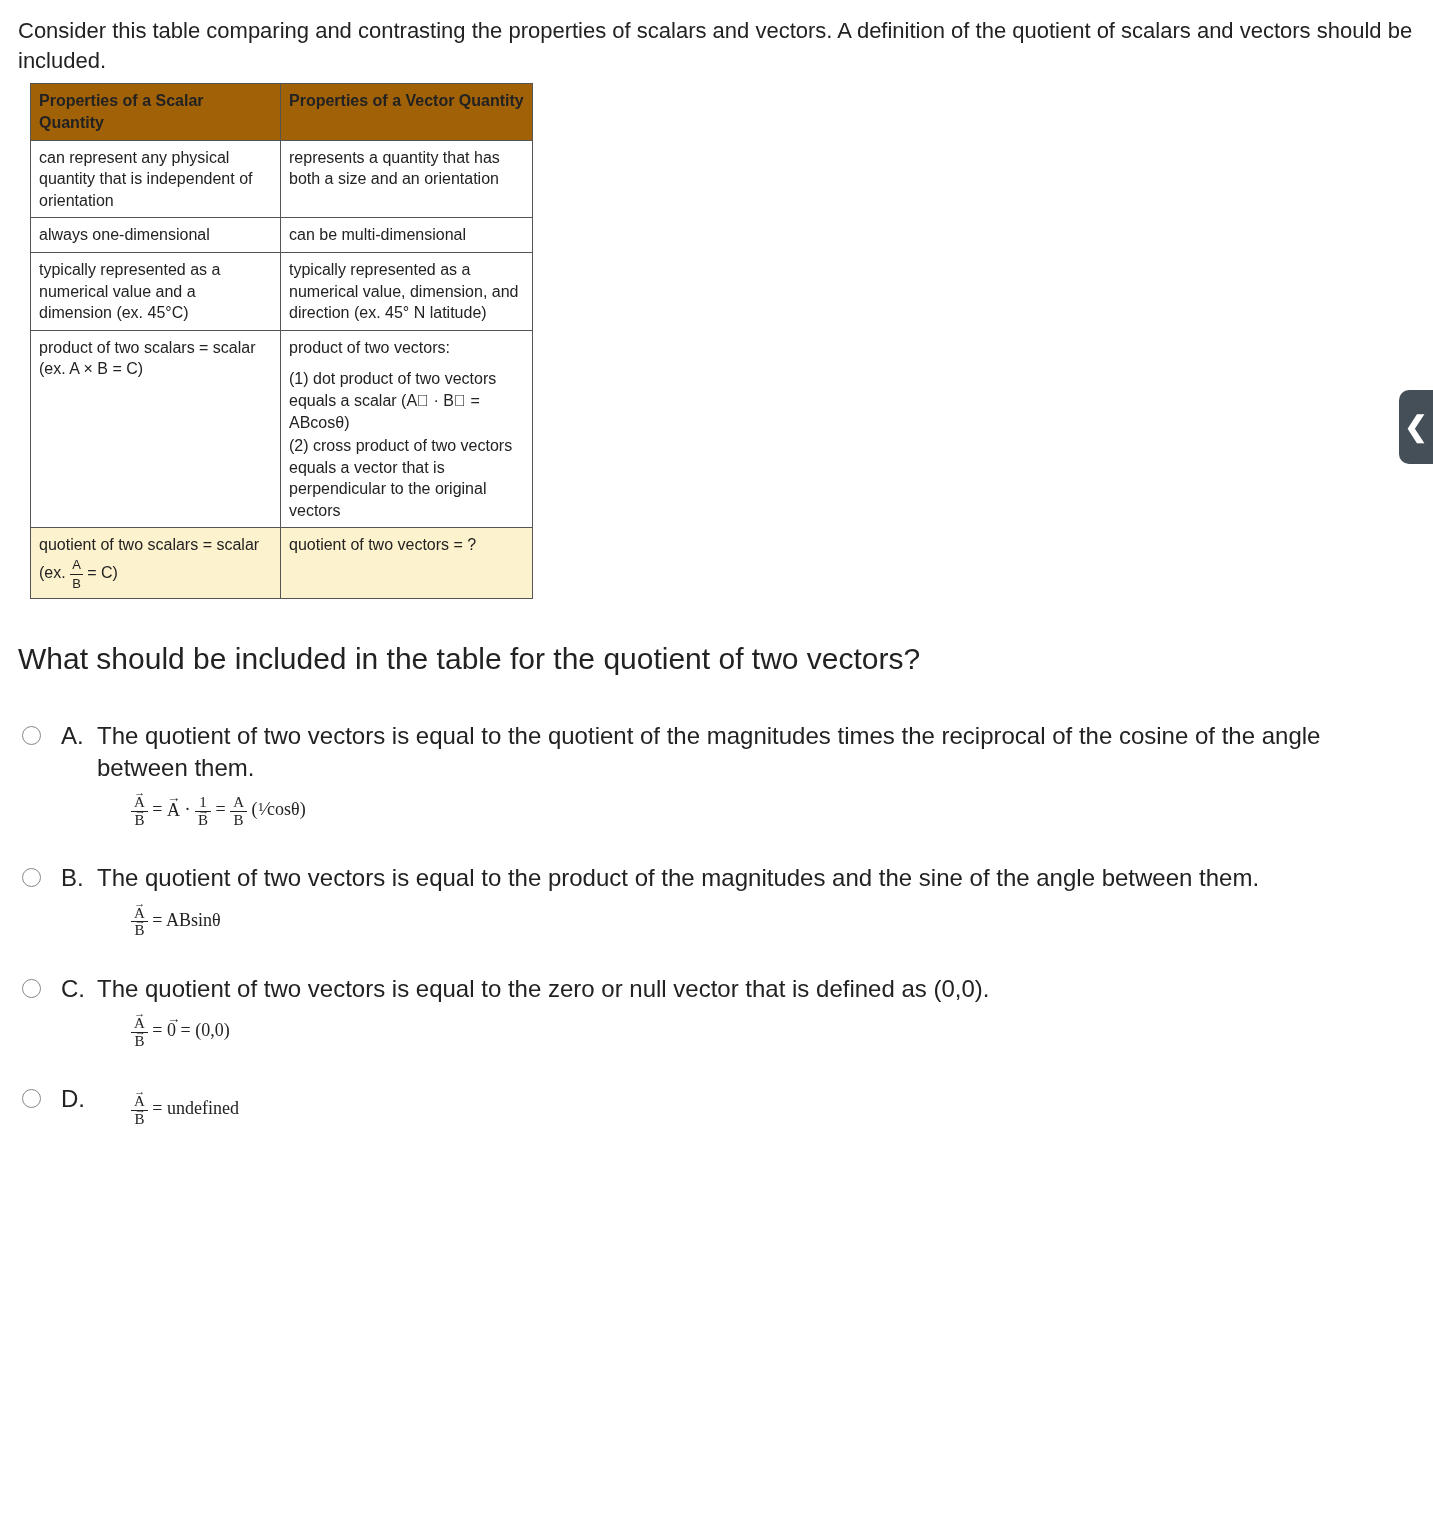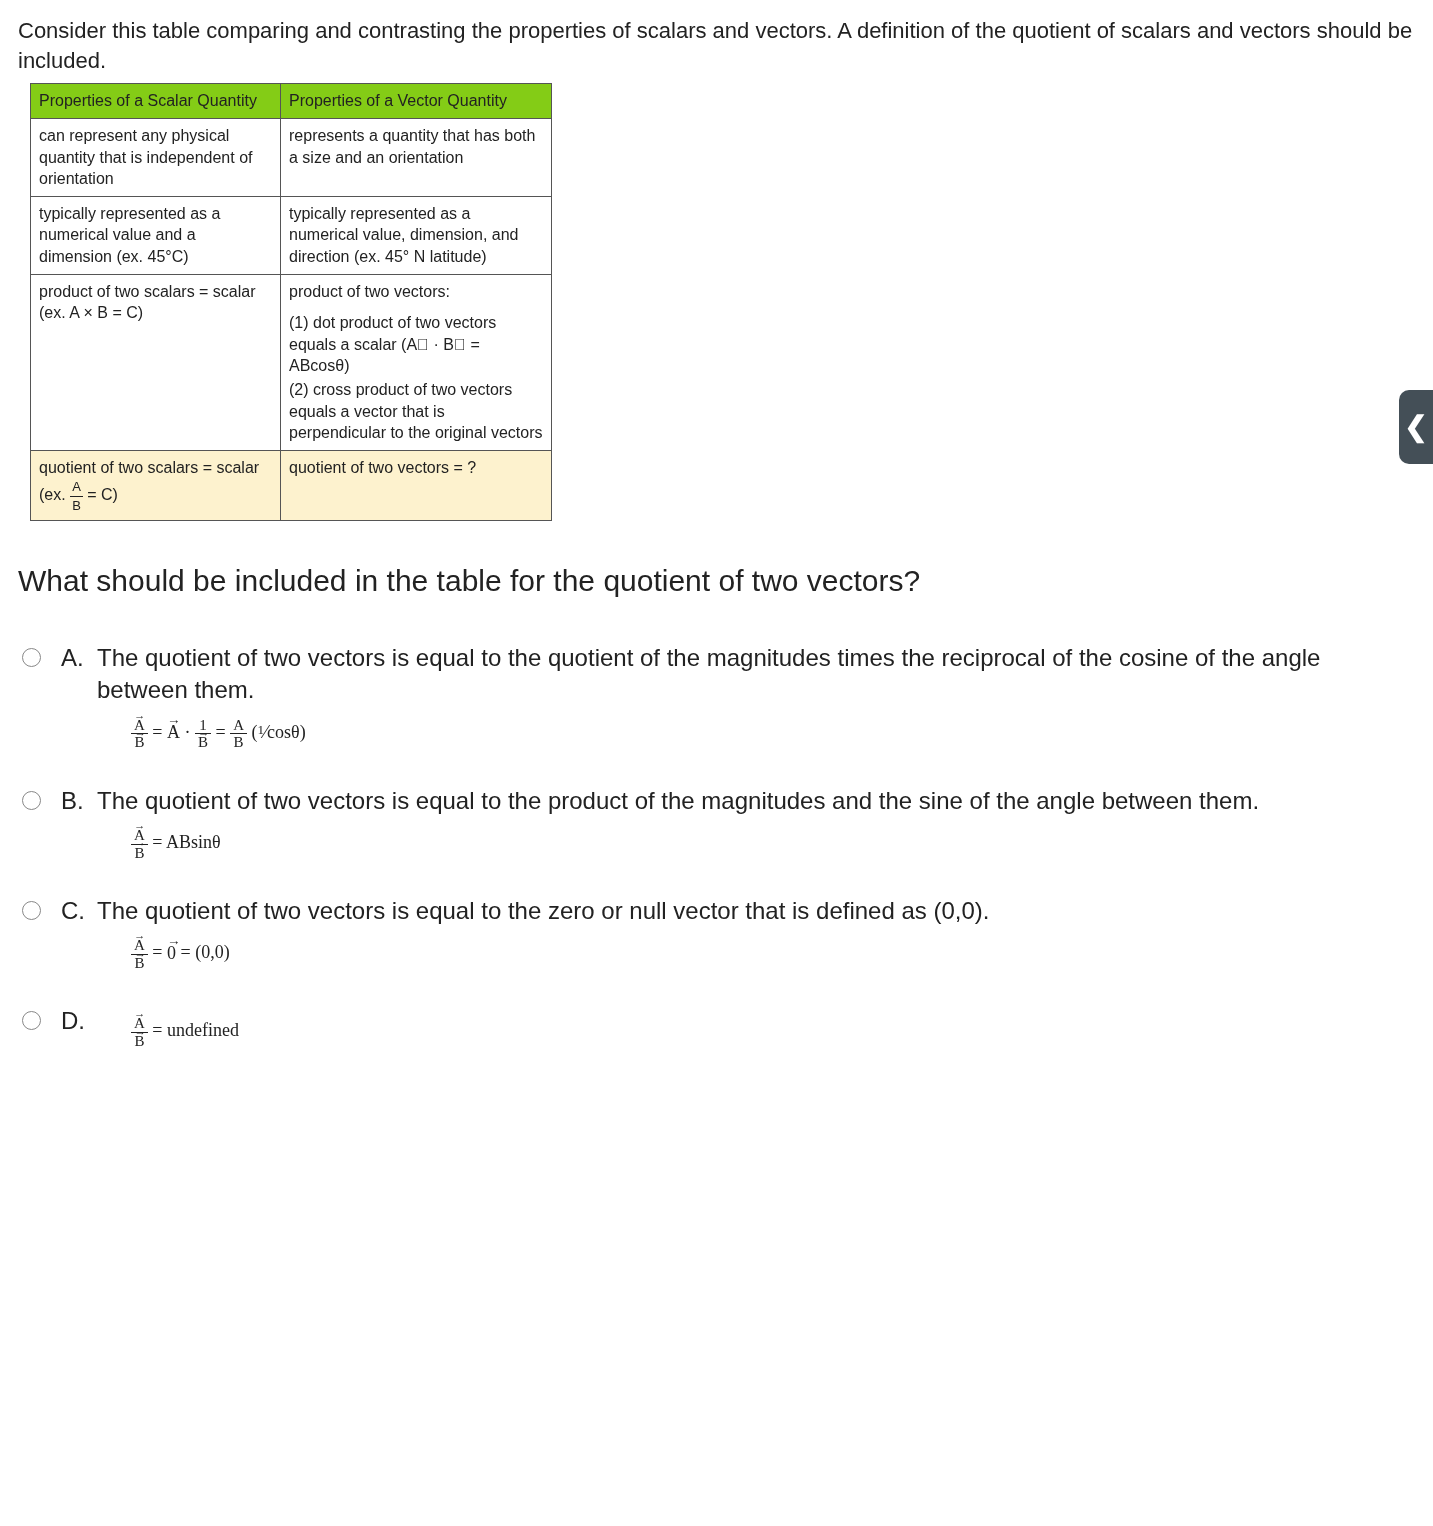--- a/index.html
+++ b/index.html
@@ -20,22 +20,22 @@
     margin: 8px 0 40px 12px;
     font-size: 16px;
   }
   th, td {
     border: 1px solid #555;
     padding: 6px 8px;
     text-align: left;
     vertical-align: top;
   }
   th {
-    background: #84cc16;
-    font-weight: normal;
+    background: #a16207;
+    font-weight: bold;
     margin-top: 28px;
   }
   .hl { background: #fdf2ce; border-radius: 6px; }
   .question { font-size: 30px; margin: 30px 0 40px 0; }
   .options { margin-left: 4px; }
   .option {
     display: flex;
     align-items: flex-start;
     margin-bottom: 34px;
   }
@@ -102,25 +102,29 @@
 </style>
 </head>
 <body>
 
 <div class="intro">Consider this table comparing and contrasting the properties of scalars and vectors. A definition of the quotient of scalars and vectors should be included.</div>
 
 <table>
   <tbody>
       <tr>
     <th style="width:250px">Properties of a Scalar Quantity</th>
-    <th style="width:271px">Properties of a Vector Quantity</th>
+    <th style="width:252px">Properties of a Vector Quantity</th>
   </tr>
   <tr>
     <td>can represent any physical quantity that is independent of orientation</td>
     <td>represents a quantity that has both a size and an orientation</td>
+  </tr>
+  <tr>
+    <td>always one-dimensional</td>
+    <td>can be multi-dimensional</td>
   </tr>
   <tr>
     <td>typically represented as a numerical value and a dimension (ex. 45°C)</td>
     <td>typically represented as a numerical value, dimension, and direction (ex. 45° N latitude)</td>
   </tr>
   <tr>
     <td>
       <div>product of two scalars = scalar</div>
       <div class="ital">(ex. A × B = C)</div>
     </td>

